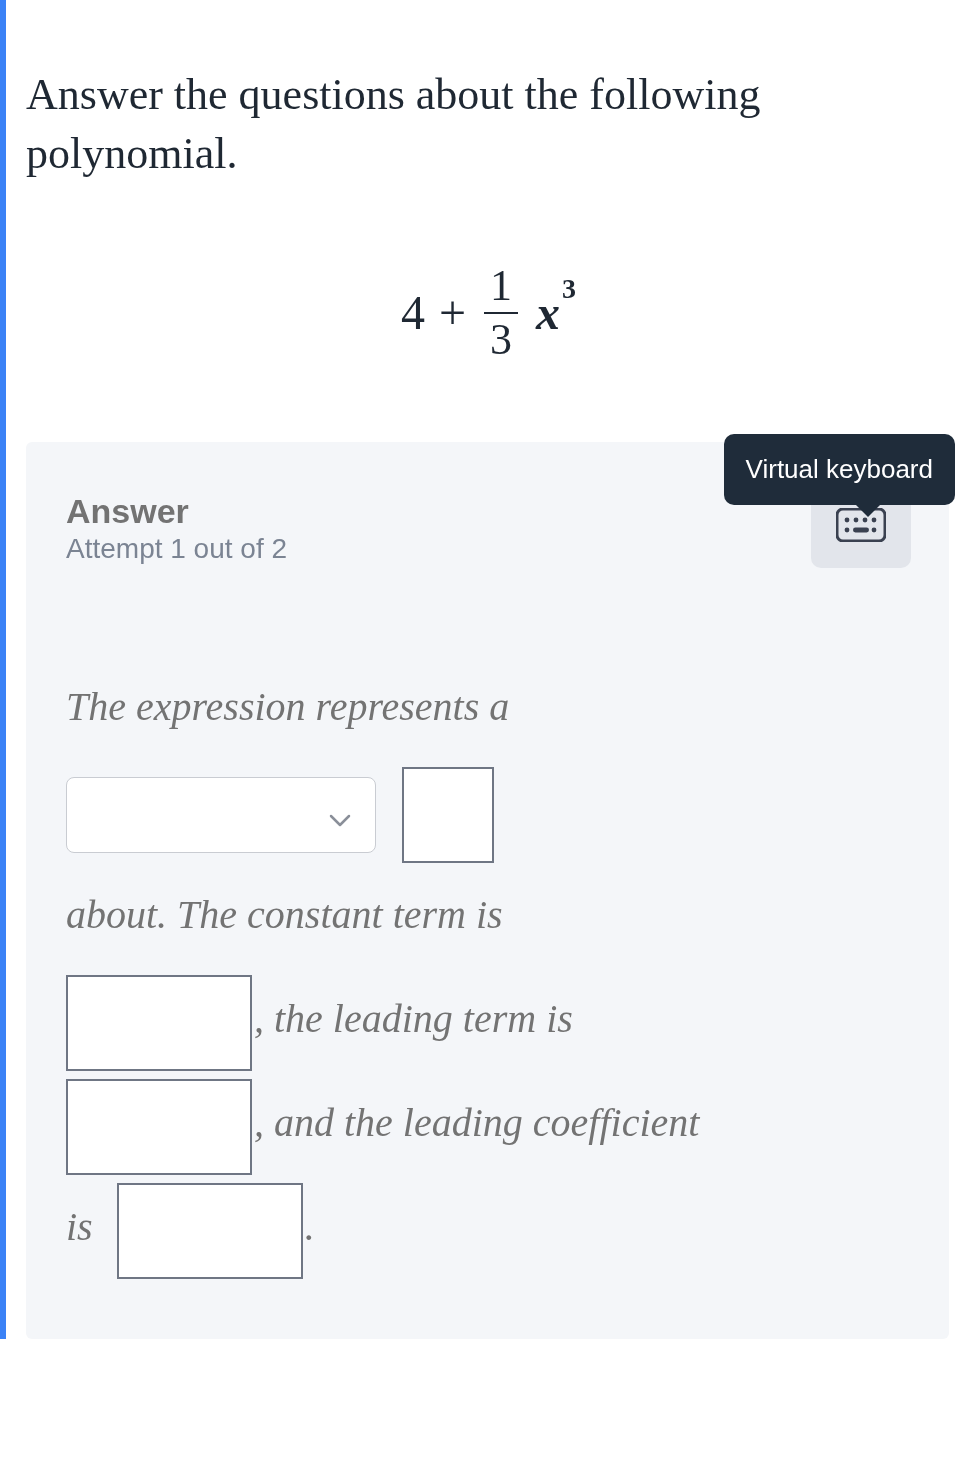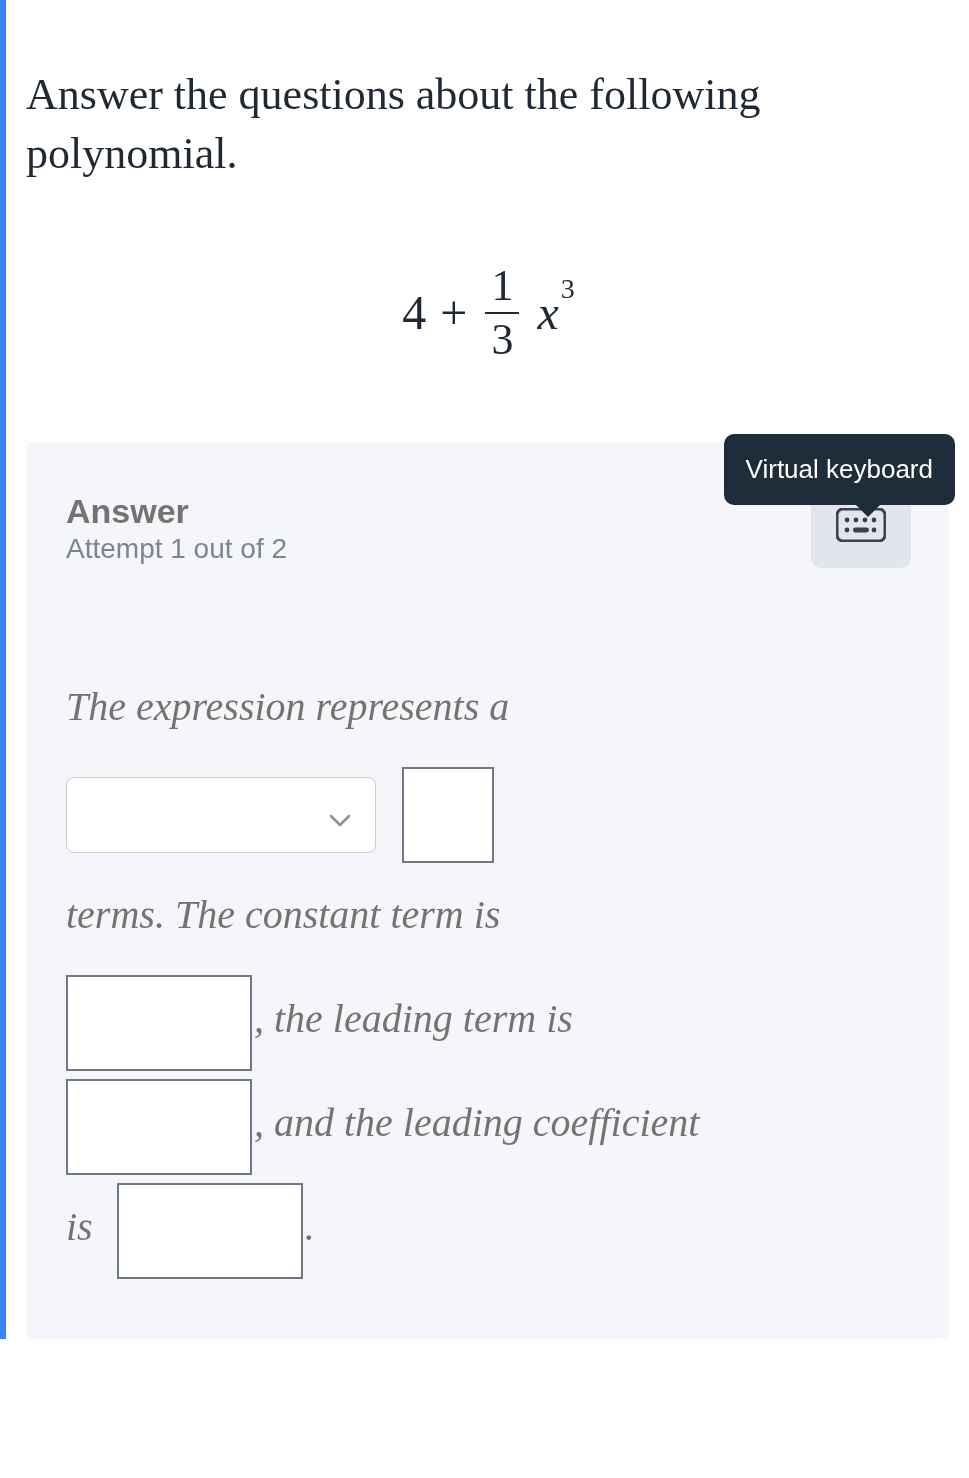--- a/index.html
+++ b/index.html
@@ -48,20 +48,21 @@
   .frac .bar {
     width: 100%;
     height: 2px;
     background: #1f2833;
     margin: 4px 0;
   }
   .xcubed {
     font-style: italic;
     font-size: 48px;
     position: relative;
+    font-weight: bold;
   }
   .xcubed .sup {
     font-size: 28px;
     vertical-align: super;
     position: relative;
     top: -14px;
     left: 2px;
     font-style: normal;
   }
   .answer-card {
@@ -216,21 +217,21 @@
         <span class="select-box">
           <span class="chev">
             <svg width="22" height="14" viewBox="0 0 22 14">
                 <path d="M2 2 L11 11 L20 2" fill="none" stroke="#8a8f99" stroke-width="2.5" stroke-linecap="round" stroke-linejoin="round"></path>
               </svg>
           </span>
         </span>
         <span class="input-sm"></span>
       </span>
 
-      <span class="fill-line">terms. The constant term is</span>
+      <span class="fill-line">about. The constant term is</span>
 
       <span class="fill-line">
         <span class="input-md"></span><span>, the leading term is</span>
       </span>
 
       <span class="fill-line">
         <span class="input-md"></span><span>, and the leading coefficient</span>
       </span>
 
       <span class="fill-line">

